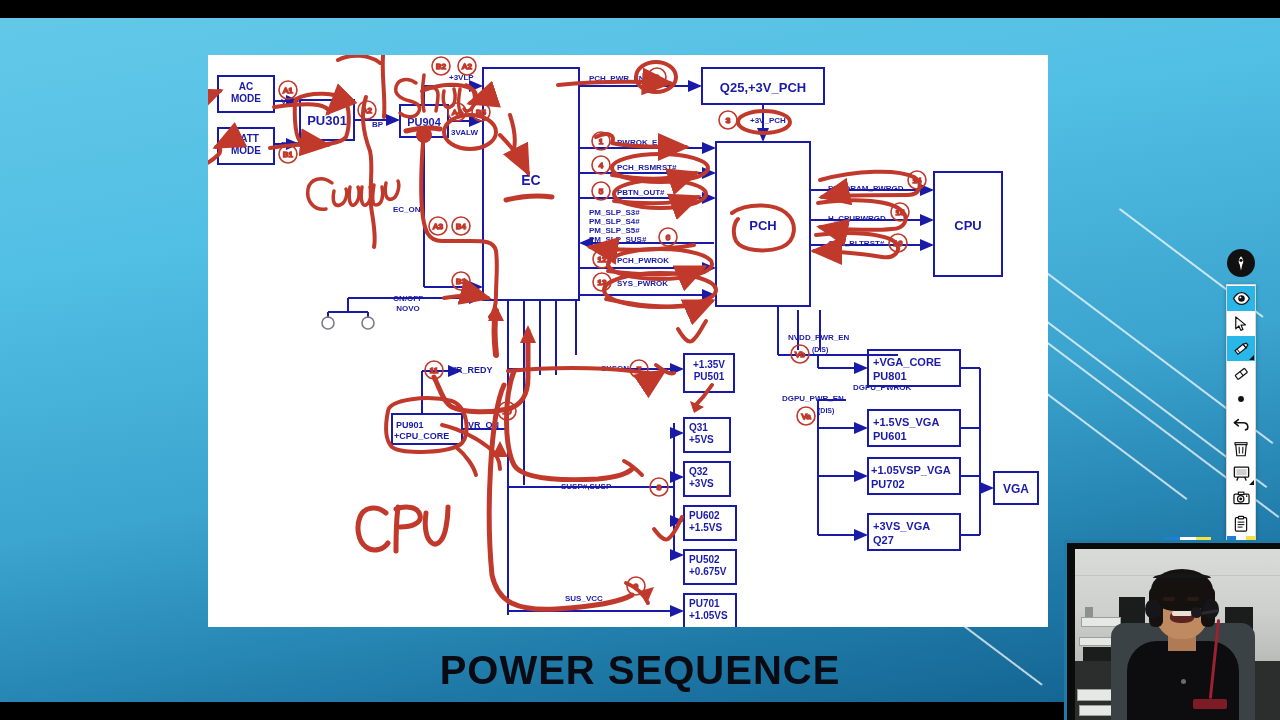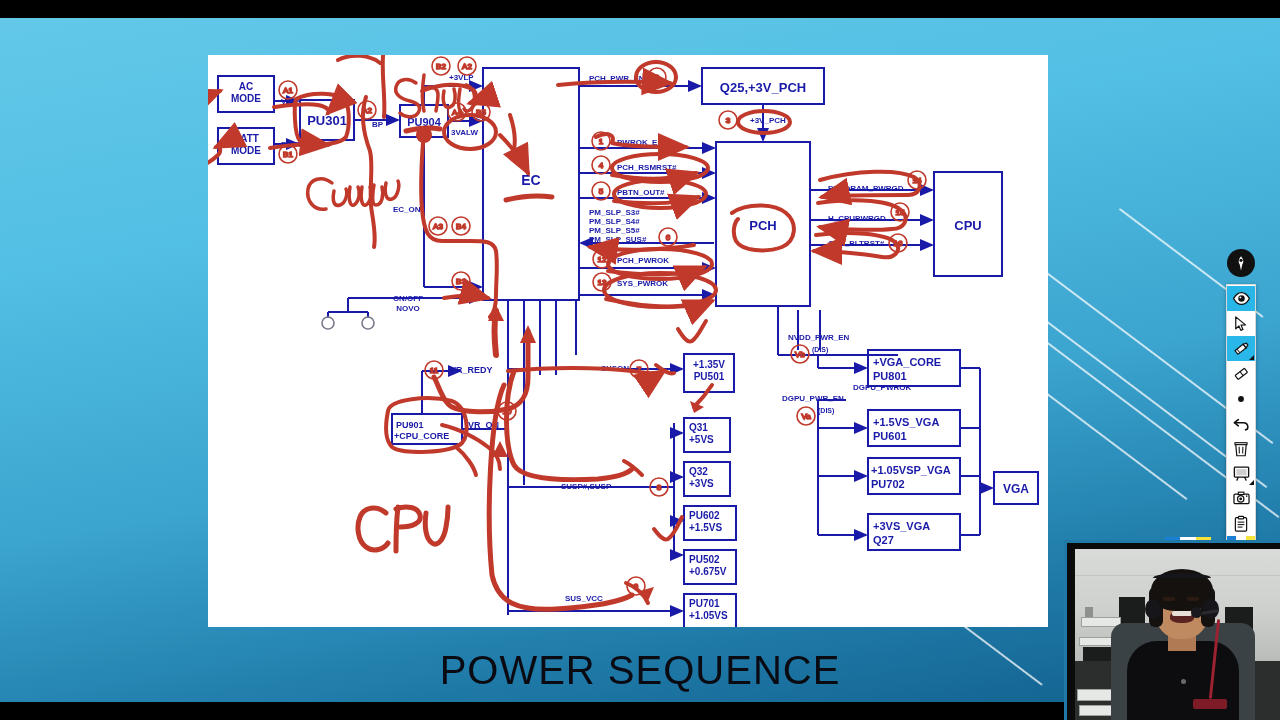--- a/index.html
+++ b/index.html
@@ -42,21 +42,21 @@
     background: #ffffff;
   }
   #board svg { display:block; }
 
   
   #slide-title {
     position: absolute;
     left: 0; top: 648px; width: 1280px;
     text-align: center;
     font-size: 40px;
-    font-weight: normal;
+    font-weight: bold;
     letter-spacing: 1px;
     color: #0a0a12;
     font-family: "Liberation Sans", sans-serif;
   }
 
   
   #tool-logo {
     position: absolute;
     left: 1227px; top: 249px;
     width: 28px; height: 28px;

